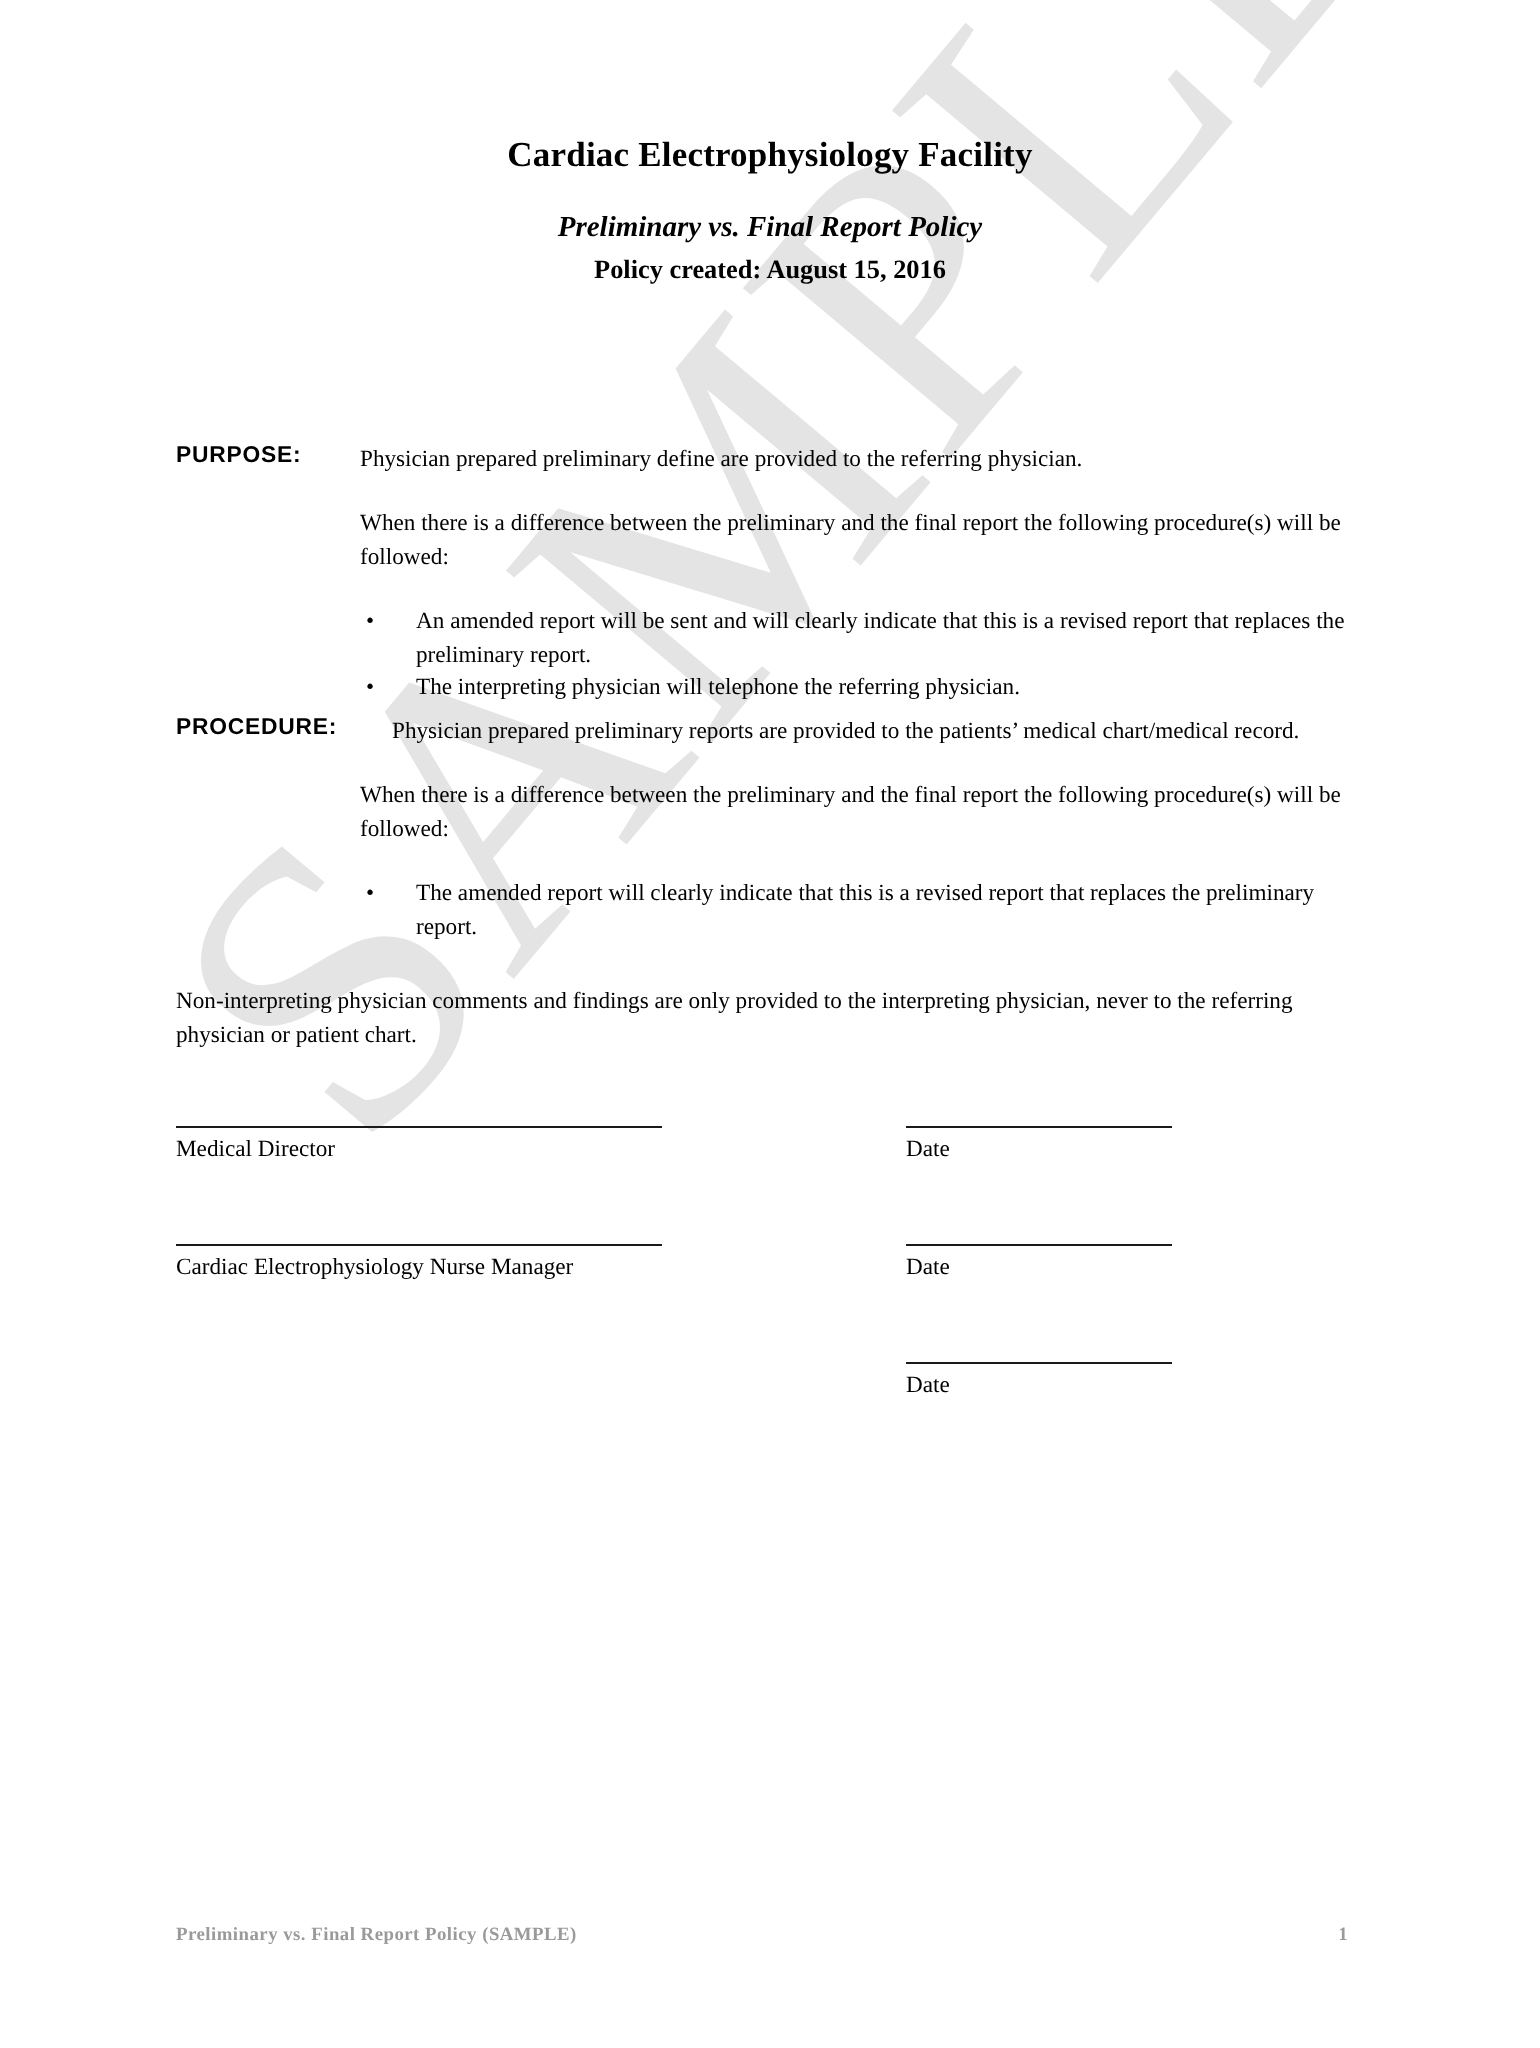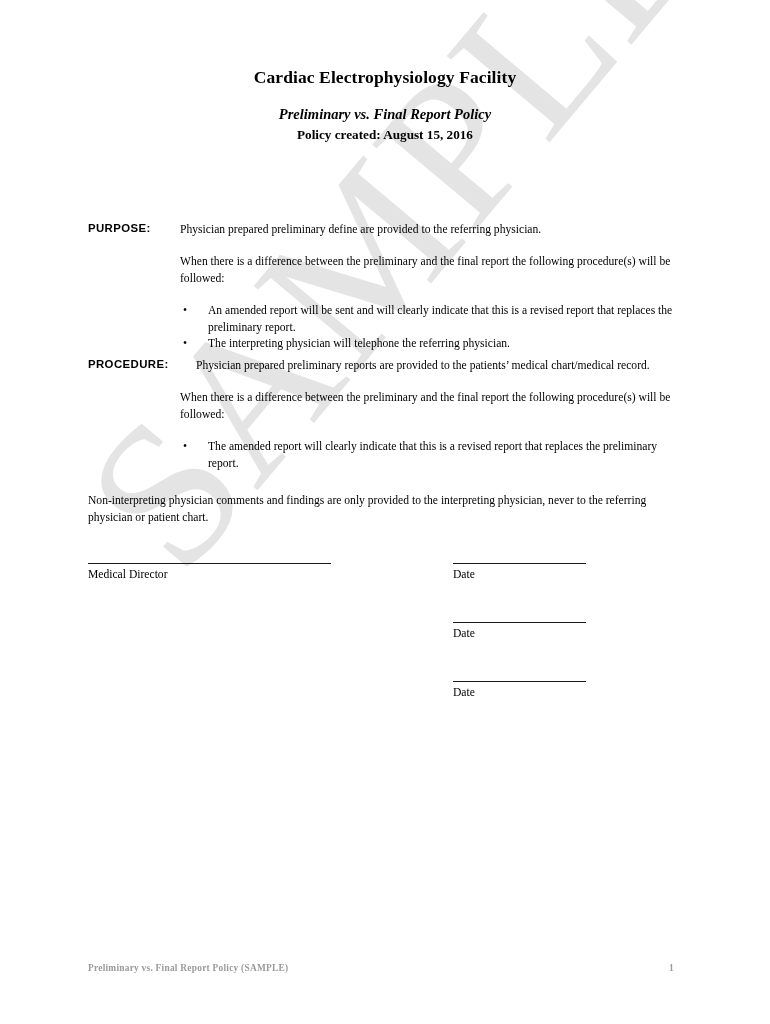--- a/index.html
+++ b/index.html
@@ -260,20 +260,24 @@
         <div class="sig-rule"></div>
         <div class="sig-caption">Medical Director</div>
       </div>
       <div class="sig-right">
         <div class="sig-rule"></div>
         <div class="sig-caption">Date</div>
       </div>
     </div>
 
     <div class="sig-block" style="top:622px;">
+      <div class="sig-left">
+        <div class="sig-rule"></div>
+        <div class="sig-caption">Cardiac Electrophysiology Nurse Manager</div>
+      </div>
       <div class="sig-right">
         <div class="sig-rule"></div>
         <div class="sig-caption">Date</div>
       </div>
     </div>
 
     <div class="sig-block" style="top:681px;">
       <div class="sig-right">
         <div class="sig-rule"></div>
         <div class="sig-caption">Date</div>

